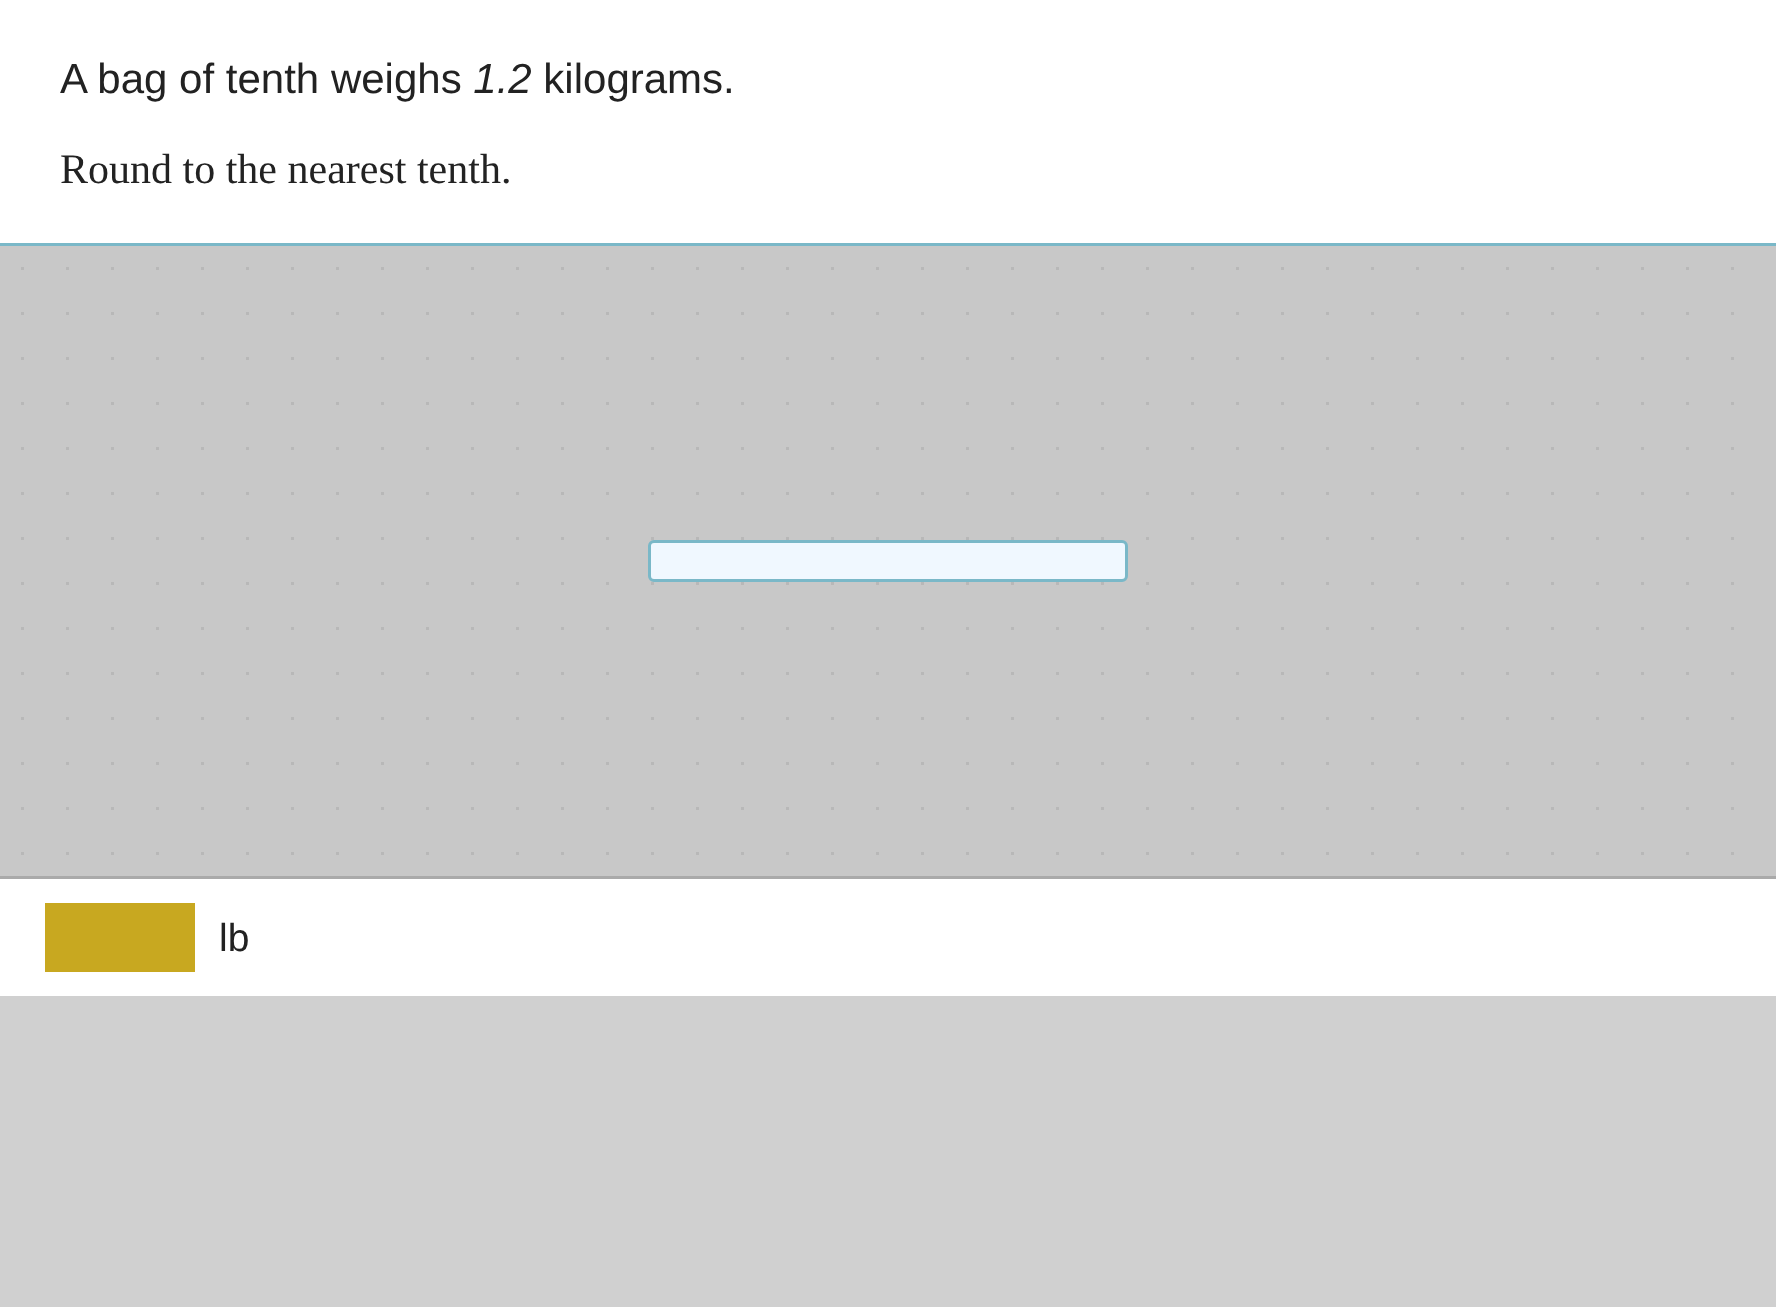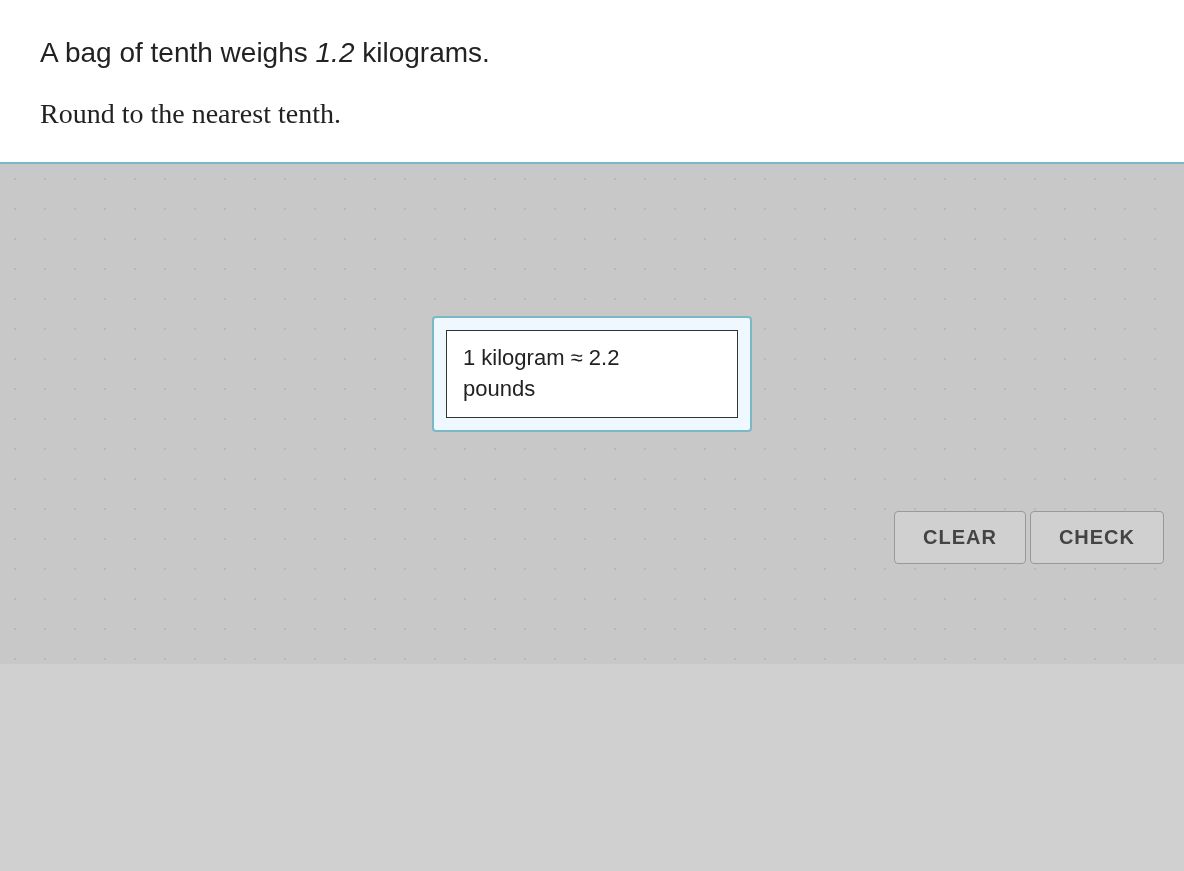--- a/index.html
+++ b/index.html
@@ -142,27 +142,22 @@
     <span>A bag of tenth weighs </span><span style="font-style:italic;">1.2</span><span> kilograms.</span><br>
   </div>
   <div class="round-text">Round to the nearest tenth.</div>
 </div>
 
 <div class="work-area">
 
   <div class="reference-box-container">
     <table class="reference-table">
       <tbody>
-          <tr>
-        <td>
-          <span>1 kilogram ≈ 2.2<br>pounds</span>
-        </td>
-      </tr>
     </tbody>
       </table>
   </div>
 
-  <div class="action-buttons">
-    <button class="btn-clear">CLEAR</button>
-    <button class="btn-check">CHECK</button>
+
+  <div class="answer-bar">
+    <div class="answer-input-box"></div>
+    <span class="unit-label">lb</span>
   </div>
-
 </div>
 
 </body></html>

